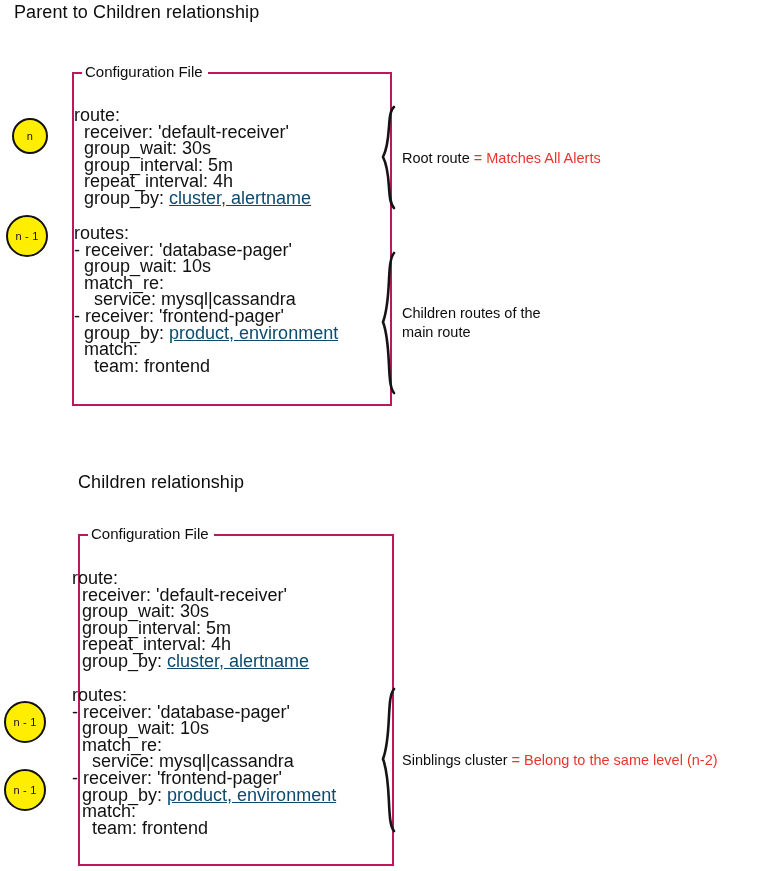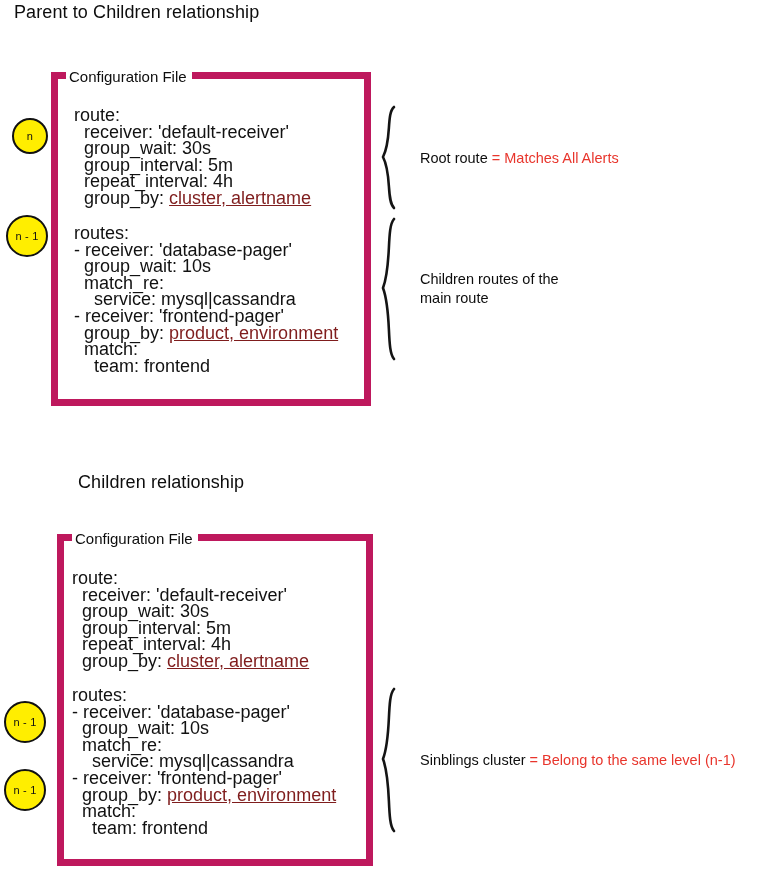--- a/index.html
+++ b/index.html
@@ -25,22 +25,23 @@
     color: #0d0d0d;
     white-space: nowrap;
   }
   #title-1 { left: 14px; top: 2px; }
   #title-2 { left: 78px; top: 472px; }
 
   
   .config-box {
     position: absolute;
     box-sizing: border-box;
-    border: 7px solid #be185d;
+    border: 2px solid #be185d;
     background: #ffffff;
+    margin-left: 21px;
   }
   .config-legend {
     position: absolute;
     top: -11px;
     left: 8px;
     background: #ffffff;
     padding: 0 5px 0 3px;
     font-size: 15px;
     line-height: 18px;
     color: #0d0d0d;
@@ -56,21 +57,21 @@
     font-size: 18px;
     line-height: 16.6px;
     color: #111111;
     white-space: pre;
   }
   #yaml-1a { left: 74px; top: 107px; }
   #yaml-1b { left: 74px; top: 225px; }
   #yaml-2a { left: 72px; top: 570px; }
   #yaml-2b { left: 72px; top: 687px; }
   .yaml .lnk {
-    color: #7f1d1d;
+    color: #0c4a6e;
     text-decoration: underline;
   }
 
   
   .badge {
     position: absolute;
     box-sizing: border-box;
     border-radius: 50%;
     background: #ffee00;
     border: 2.5px solid #111111;
@@ -84,37 +85,36 @@
   #badge-n     { left: 12px; top: 118px; width: 36px; height: 36px; }
   #badge-n1-a  { left: 6px;  top: 215px; width: 42px; height: 42px; }
   #badge-n1-b  { left: 4px;  top: 701px; width: 42px; height: 42px; }
   #badge-n1-c  { left: 4px;  top: 769px; width: 42px; height: 42px; }
 
   
   .annotation {
     position: absolute;
     display: flex;
     align-items: center;
-    gap: 18px;
   }
   .brace {
     flex: 0 0 auto;
     display: block;
   }
   .annotation-text {
     font-size: 14.5px;
     line-height: 19px;
     color: #0d0d0d;
     white-space: pre-line;
     margin-left: 2px;
   }
   .annotation-text .red { color: #e8352c; }
 
   #anno-1 { left: 376px; top: 104px; }
-  #anno-2 { left: 376px; top: 216px; }
+  #anno-2 { left: 376px; top: 250px; }
   #anno-3 { left: 376px; top: 686px; }
 </style>
 </head>
 <body>
 
 <div class="section-title" id="title-1">Parent to Children relationship</div>
 
 <div class="config-box" id="box-1">
   <div class="config-legend">Configuration File</div>
 </div>
@@ -177,14 +177,14 @@
   match:
     team: frontend</span></div>
 
 <div class="badge" id="badge-n1-b">n - 1</div>
 <div class="badge" id="badge-n1-c">n - 1</div>
 
 <div class="annotation" id="anno-3">
   <svg class="brace" width="24" height="148" viewBox="0 0 24 148">
     <path d="M18 3 C10 12, 16 49, 7 73 C16 97, 10 136, 18 145" fill="none" stroke="#141414" stroke-width="2.6" stroke-linecap="round"></path>
   </svg>
-  <div class="annotation-text"><span>Sinblings cluster </span><span class="red">= Belong to the same level (n-1)</span></div>
+  <div class="annotation-text"><span>Sinblings cluster </span><span class="red">= Belong to the same level (n-2)</span></div>
 </div>
 
 </body></html>

